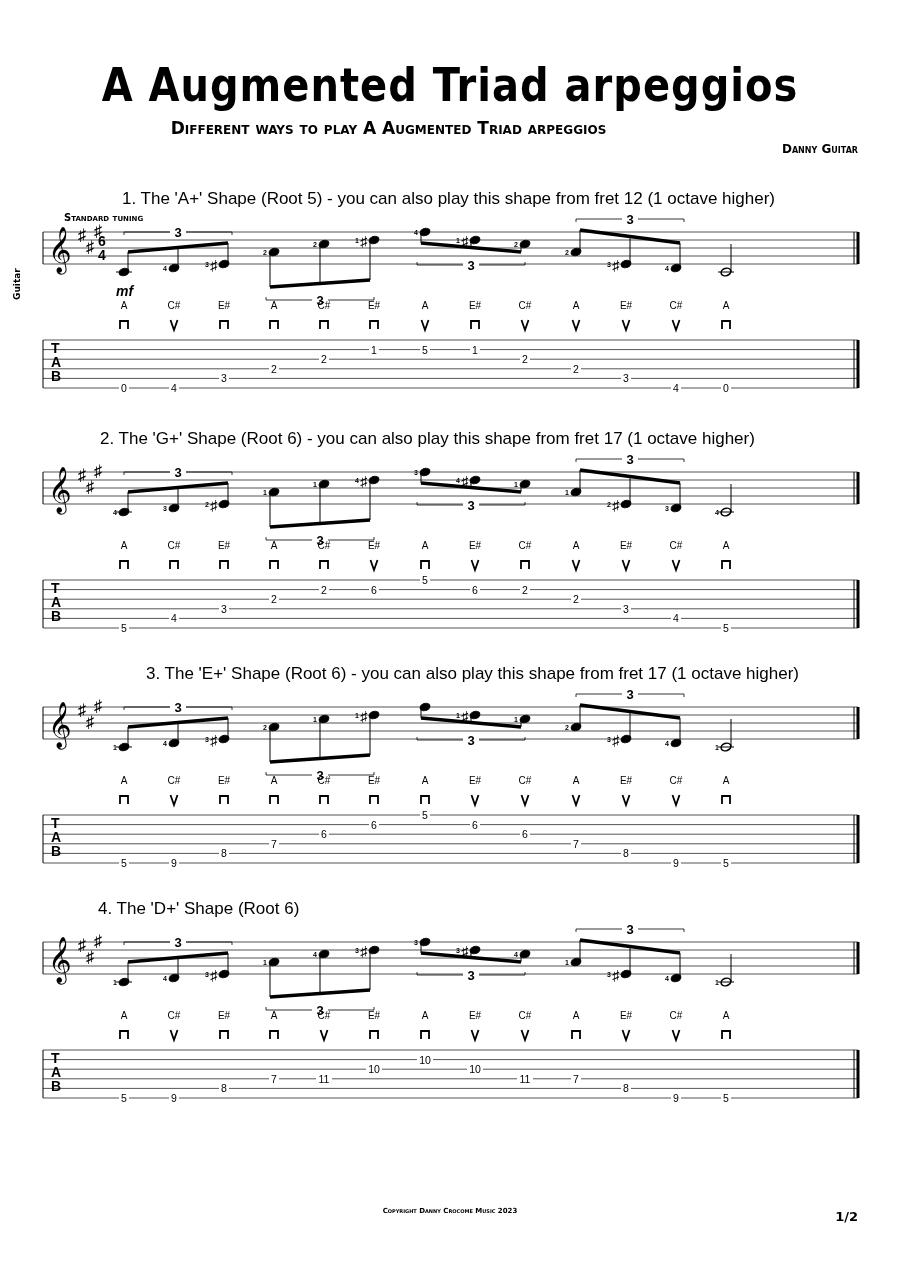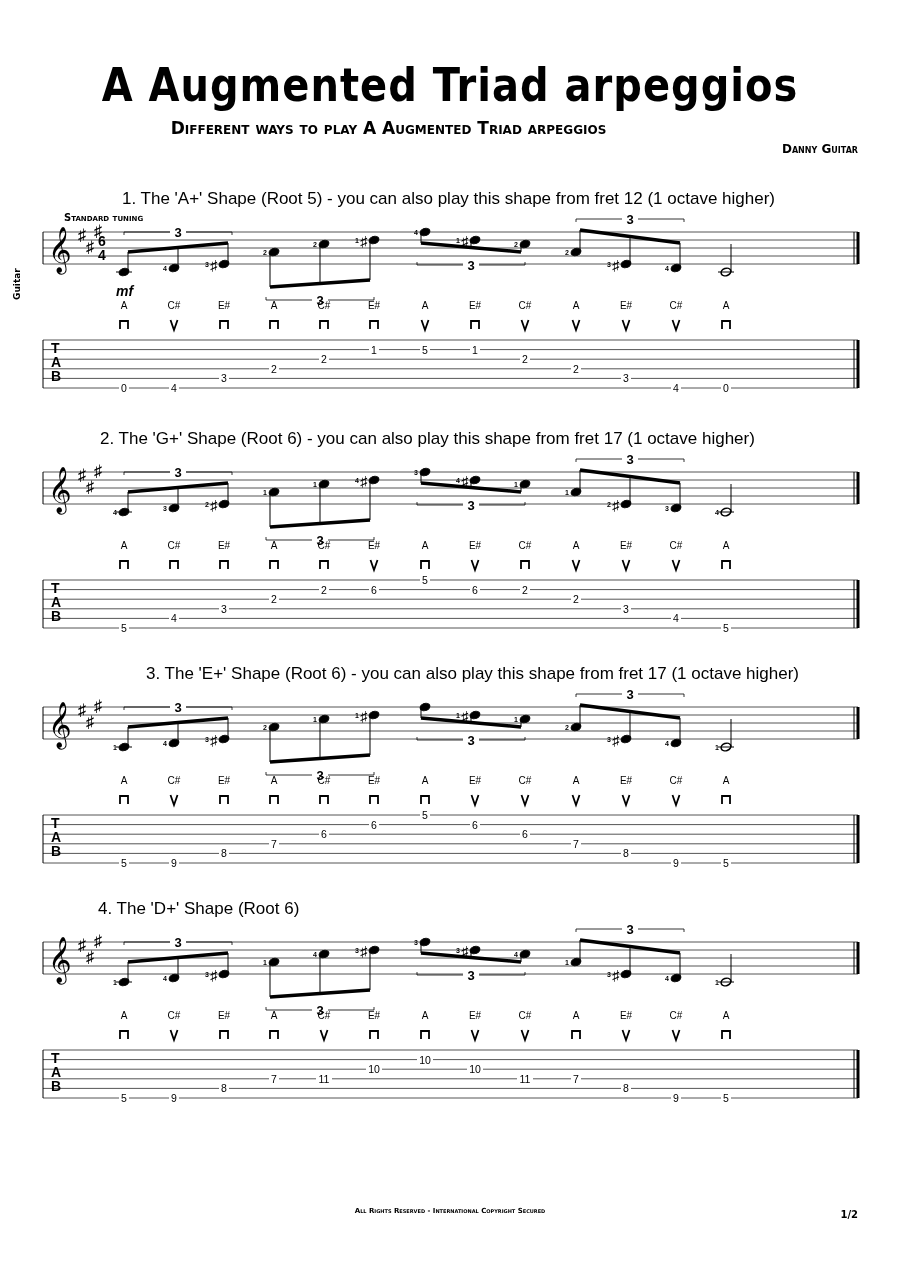--- a/index.html
+++ b/index.html
@@ -6,21 +6,21 @@
   body { width:900px; height:1272px; position:relative; overflow:hidden; font-family:"Liberation Sans", sans-serif; color:#000; }
   .title { position:absolute; left:0; width:900px; top:62px; text-align:center; font-family:"DejaVu Sans", sans-serif; font-weight:bold; font-size:40px; letter-spacing:1px; transform:scaleY(1.15); }
   .subtitle { position:absolute; left:0; width:777px; top:118px; text-align:center; font-family:"DejaVu Sans", sans-serif; font-weight:bold; font-size:17px; font-variant:small-caps; }
   .composer { position:absolute; right:42px; top:142px; font-family:"DejaVu Sans", sans-serif; font-weight:bold; font-size:12px; font-variant:small-caps; }
   .tuning { position:absolute; left:64px; top:164px; font-family:"DejaVu Sans", sans-serif; font-weight:bold; font-size:10px; font-variant:small-caps;margin-top:48px; }
   .instr { position:absolute; left:12px; top:300px; font-family:"DejaVu Sans", sans-serif; font-weight:bold; font-size:9px; transform:rotate(-90deg); transform-origin:left top; }
   .system { position:absolute; left:0; width:900px; }
   .sys-title { position:absolute; font-size:17px; white-space:nowrap; }
   svg text { font-family:"Liberation Sans", sans-serif; }
   .footer { position:absolute; top:1207px; left:0; width:900px; text-align:center; font-family:"DejaVu Sans", sans-serif; font-weight:bold; font-size:7px; line-height:9px; font-variant:small-caps; }
-  .page-num { position:absolute; right:42px; top:1209px; font-family:"DejaVu Sans", sans-serif; font-weight:bold; font-size:10px; }
+  .page-num { position:absolute; right:42px; top:1209px; font-family:"DejaVu Sans", sans-serif; font-weight:bold; font-size:13px; }
 </style>
 </head>
 <body>
 
 <div class="title">A Augmented Triad arpeggios</div>
 <div class="subtitle">Different ways to play A Augmented Triad arpeggios</div>
 <div class="composer">Danny Guitar</div>
 <div class="tuning">Standard tuning</div>
 <div class="instr">Guitar</div>
 
@@ -587,15 +587,15 @@
       <rect x="621" y="188.4" width="10" height="10" fill="#fff"></rect>
       <text x="626" y="197.4" font-size="10.5" text-anchor="middle">8</text>
       <rect x="671" y="198" width="10" height="10" fill="#fff"></rect>
       <text x="676" y="207" font-size="10.5" text-anchor="middle">9</text>
       <rect x="721" y="198" width="10" height="10" fill="#fff"></rect>
       <text x="726" y="207" font-size="10.5" text-anchor="middle">5</text>
     </svg>
 </div>
 
 <div class="footer">
-  <div>All Rights Reserved - International Copyright Secured</div>
+  <div>Copyright Danny Crocome Music 2023</div>
 </div>
 <div class="page-num">1/2</div>
 
 </body></html>

